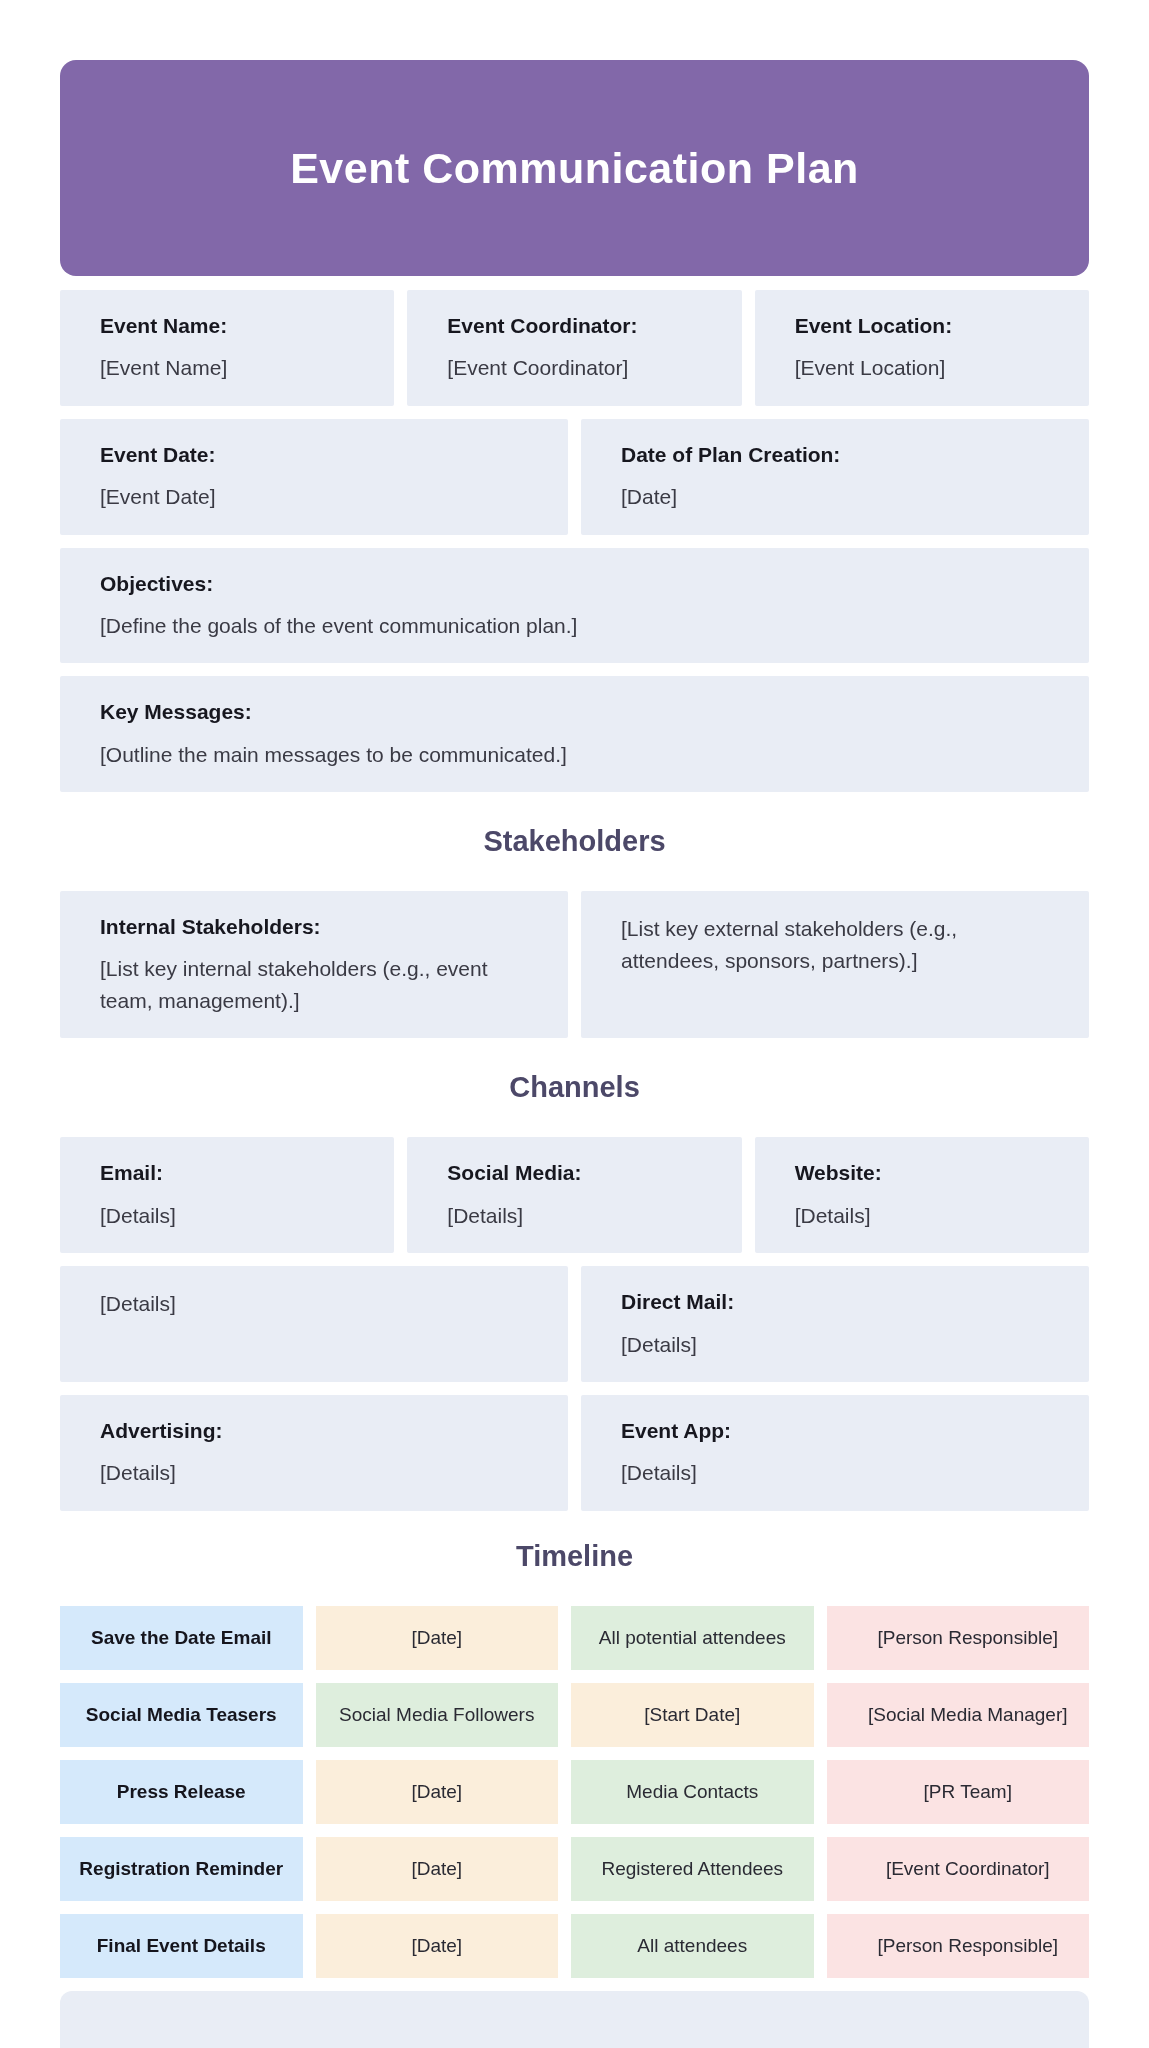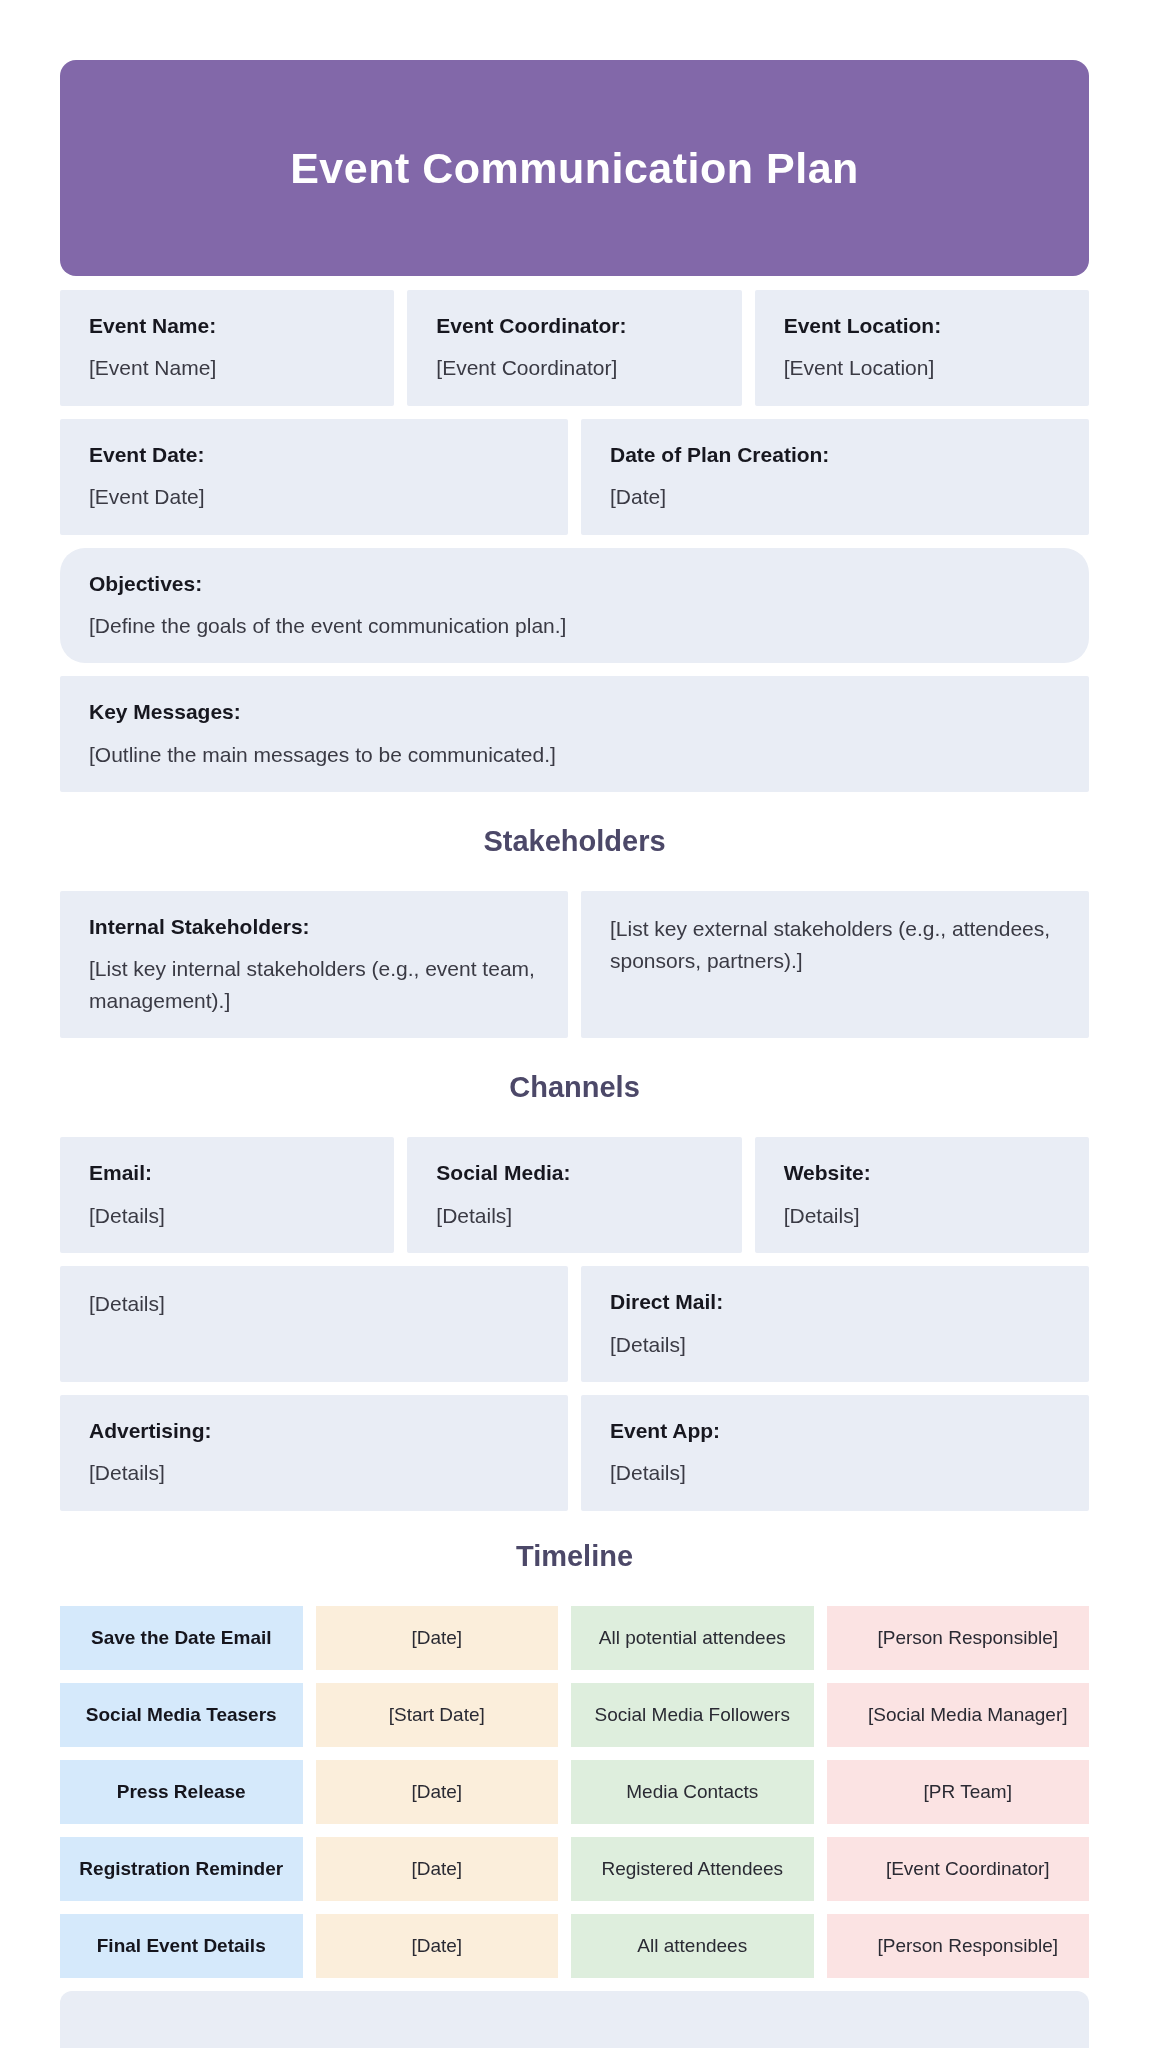--- a/index.html
+++ b/index.html
@@ -20,24 +20,24 @@
   .hero-title{
     color:#ffffff;font-size:43px;font-weight:bold;letter-spacing:.5px;
   }
 
   
   .grid-row{display:flex;gap:13px;margin-bottom:13px;}
   .grid-row > .card{flex:1;}
 
   .card{
     background:var(--card-bg,#E9EDF5);
-    padding:22px 29px;box-sizing:border-box;border-radius:2px;
+    padding:22px 40px;box-sizing:border-box;border-radius:2px;
   }
   .card.h96{min-height:96px;}
-  .card.h99{min-height:99px;border-radius:25px;}
+  .card.h99{min-height:99px;}
   .card.h125{min-height:125px;}
   .card.h98{min-height:98px;}
   .card .label{
     font-size:21px;font-weight:bold;color:#17171F;
     line-height:1.3;margin:0 0 13px 0;
   }
   .card .value{
     font-size:21px;color:#3A3A44;line-height:1.5;margin:0;
   }
   .full{margin-bottom:13px;}
@@ -173,22 +173,22 @@
 
 
   <div class="t-row">
     <div class="t-cell c0">Save the Date Email</div>
     <div class="t-cell c1">[Date]</div>
     <div class="t-cell c2">All potential attendees</div>
     <div class="t-cell c3">[Person Responsible]</div>
   </div>
   <div class="t-row">
     <div class="t-cell c0">Social Media Teasers</div>
+    <div class="t-cell c2">Social Media Followers</div>
     <div class="t-cell c1">[Start Date]</div>
-    <div class="t-cell c2">Social Media Followers</div>
     <div class="t-cell c3">[Social Media Manager]</div>
   </div>
   <div class="t-row">
     <div class="t-cell c0">Press Release</div>
     <div class="t-cell c1">[Date]</div>
     <div class="t-cell c2">Media Contacts</div>
     <div class="t-cell c3">[PR Team]</div>
   </div>
   <div class="t-row">
     <div class="t-cell c0">Registration Reminder</div>

